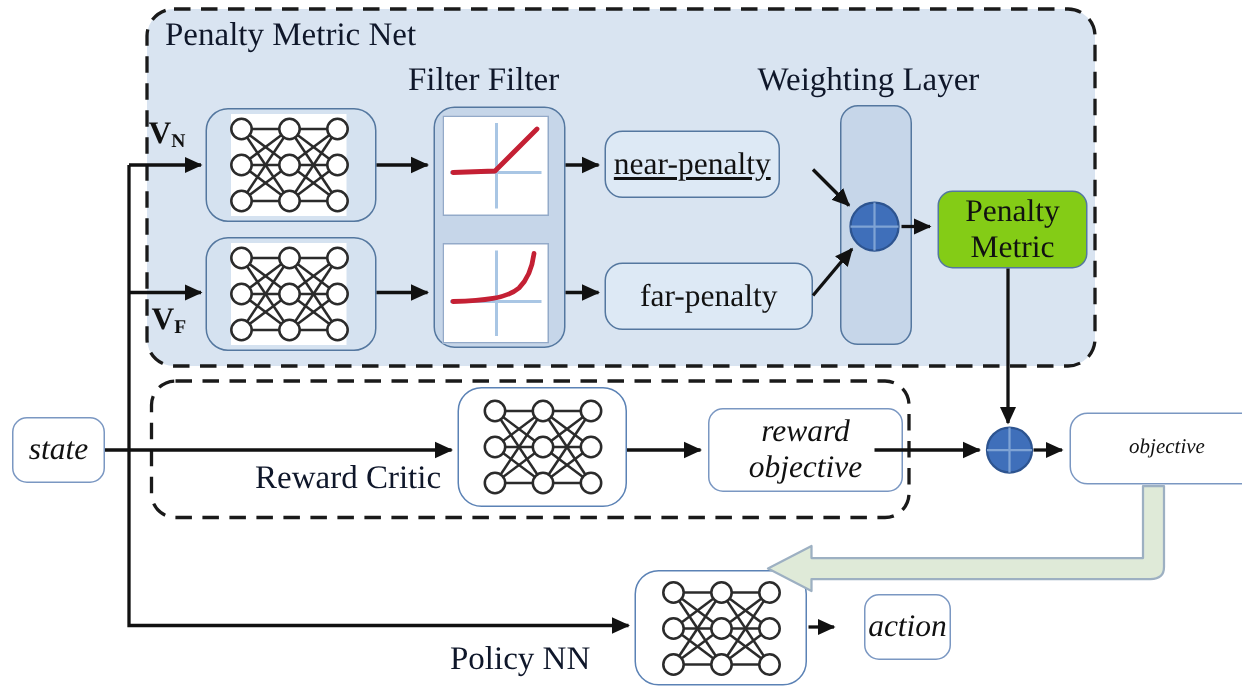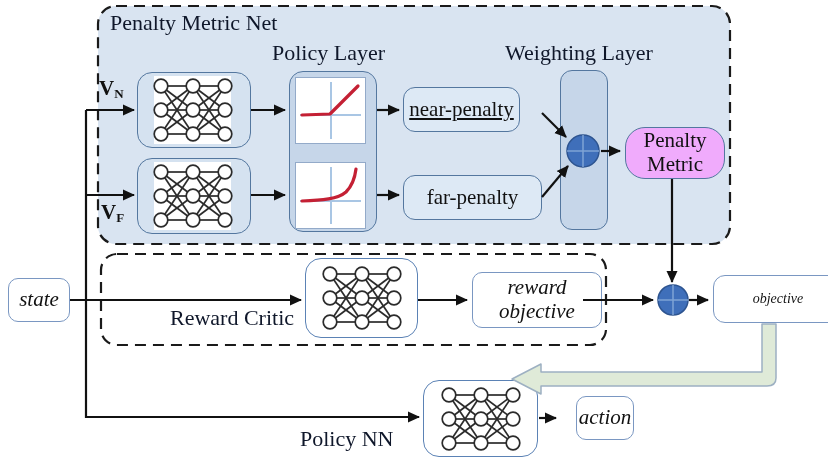--- a/index.html
+++ b/index.html
@@ -19,40 +19,40 @@
   }
   
   .layer-rect{position:absolute;background:#c6d6e9;border:1.5px solid #54779f;border-radius:14px;box-sizing:border-box;}
   
   .nn-blue{position:absolute;background:#d5e2f0;border:1.5px solid #54779f;border-radius:15px;box-sizing:border-box;}
   .nn-blue .inner-white{position:absolute;left:16px;right:19px;top:3px;bottom:3px;background:#ffffff;display:flex;align-items:center;justify-content:center;}
   
   .nn-white{position:absolute;background:#ffffff;border:1.5px solid #5b82b5;border-radius:16px;box-sizing:border-box;display:flex;align-items:center;justify-content:center;}
   
   .lite-box{background:#dde9f5;border:1.5px solid #54779f;border-radius:12px;}
-  .pm-box{background:#f0abfc;border:1.5px solid #54779f;border-radius:20px;text-align:center;}
+  .pm-box{background:#84cc16;border:1.5px solid #54779f;border-radius:10px;text-align:center;}
   
   .white-box{background:#ffffff;border:1.5px solid #7a97c2;border-radius:10px;font-style:italic;}
   .plot{
     position:absolute;left:0;top:0;width:71px;height:67px;background:#ffffff;
     border:1px solid #93aac9;box-sizing:border-box;
   }
   .sub{font-size:0.62em;vertical-align:-0.25em;font-weight:bold;}
   .vlabel{position:absolute;font-size:21px;font-weight:bold;color:#111;}
   svg.overlay{position:absolute;left:0;top:0;width:828px;height:464px;pointer-events:none;}
   .nn-icon{display:block;}
 </style>
 </head>
 <body>
 
 <div class="canvas">
 
   <div class="panel"></div>
   <div class="label" style="left:110px;top:10px;">Penalty Metric Net</div>
-  <div class="label" style="left:272px;top:40px;">Policy Layer</div>
+  <div class="label" style="left:272px;top:40px;">Filter Filter</div>
   <div class="label" style="left:505px;top:40px;">Weighting Layer</div>
 
   <div class="vlabel" style="left:99px;top:76px;">
     <span>V</span><span class="sub">N</span>
   </div>
   <div class="vlabel" style="left:101px;top:200px;">
     <span>V</span><span class="sub">F</span>
   </div>
 
   <div class="nn-blue" style="left:137px;top:72px;width:114px;height:76px;">

